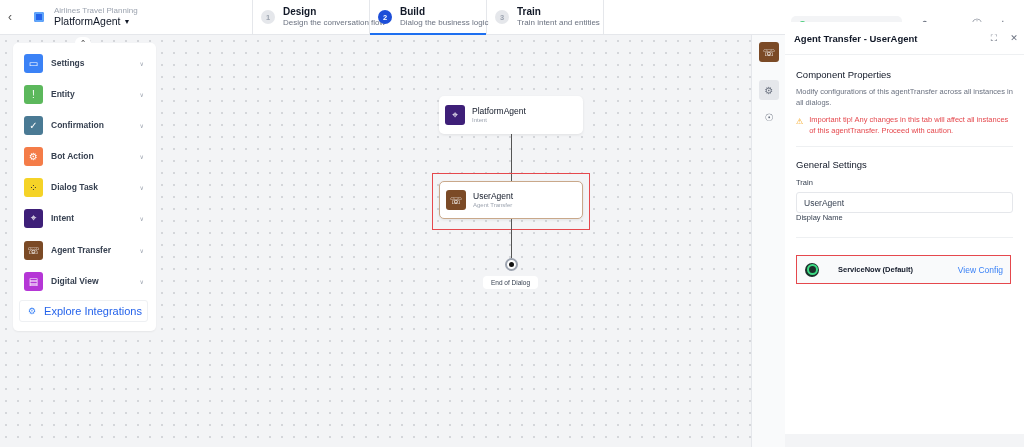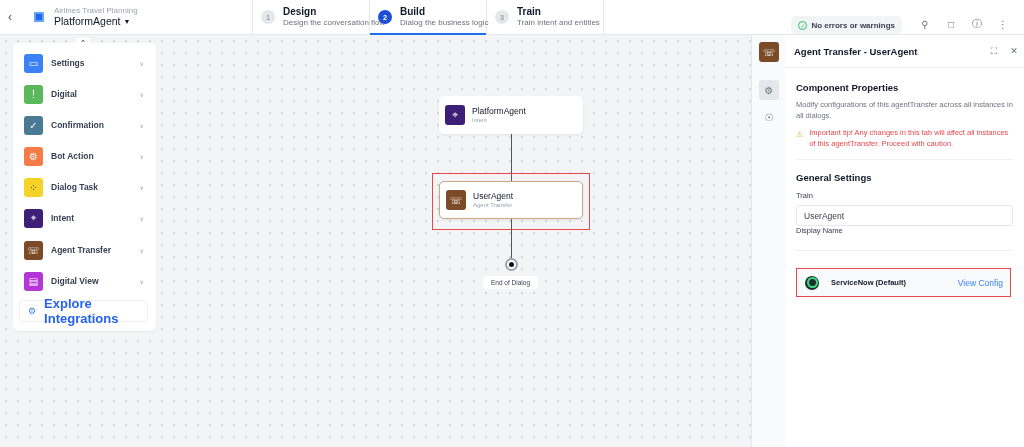--- a/index.html
+++ b/index.html
@@ -38,57 +38,57 @@
 
   
   .palette { position: absolute; left: 13px; top: 8px; width: 143px; height: 288px; background: #fff; border-radius: 5px; box-shadow: 0 1px 2px rgba(0,0,0,0.06); }
   .collapse-btn { position: absolute; left: 62px; top: -6px; width: 16px; height: 12px; background: #fff; border-radius: 8px; font-size: 8px; display: flex; align-items: center; justify-content: center; color: #444; cursor: pointer; }
   .pal-item { position: absolute; left: 11px; width: 120px; height: 20px; display: flex; align-items: center; cursor: pointer; }
   .pal-ic { width: 19px; height: 19px; border-radius: 3px; display: flex; align-items: center; justify-content: center; color: #fff; font-size: 10px; }
   .pal-label { margin-left: 8px; font-size: 8.5px; font-weight: bold; color: #374151; flex: 1; }
   .pal-chev { font-size: 6px; color: #9ca3af; }
   .explore { position: absolute; left: 6px; top: 257px; width: 129px; height: 22px; border: 1px solid #eef0f3; border-radius: 3px; display: flex; align-items: center; padding-left: 8px; gap: 8px; cursor: pointer; background: #fff; }
   .explore-ic { color: #3b82f6; font-size: 9px; }
-  .explore-label { color: #2563eb; font-size: 13px; font-weight: bold; }
+  .explore-label { color: #2563eb; font-size: 11px; font-weight: normal; }
 
   
   .node { position: absolute; background: #fff; border-radius: 5px; display: flex; align-items: center; padding-left: 6px; box-shadow: 0 1px 3px rgba(0,0,0,0.08); cursor: pointer; }
   .node-ic { width: 20px; height: 20px; border-radius: 3px; color: #fff; font-size: 10px; display: flex; align-items: center; justify-content: center; }
   .node-txt { margin-left: 7px; display: flex; flex-direction: column; line-height: 1.25; }
   .node-title { font-size: 8.5px; color: #111827; }
   .node-sub { font-size: 6px; color: #9ca3af; }
   .connector { position: absolute; width: 1px; background: #555; }
   .highlight { position: absolute; border: 1.5px solid #e5484d; }
   .end-dot { position: absolute; width: 13px; height: 13px; border-radius: 50%; border: 2px solid #9ca3af; background: #fff; display: flex; align-items: center; justify-content: center; }
   .end-dot::after { content: ""; width: 5px; height: 5px; border-radius: 50%; background: #111; }
   .end-label { position: absolute; background: #fff; border-radius: 4px; font-size: 6.5px; color: #374151; padding: 3px 8px; }
 
   
   .rail { position: absolute; left: 751px; top: 35px; width: 34px; height: 412px; background: #f9fafb; border-left: 1px solid #e5e7eb; }
   .rail-head { position: absolute; left: 7px; top: 7px; width: 20px; height: 20px; background: #7b4a26; border-radius: 3px; color: #fff; font-size: 10px; display: flex; align-items: center; justify-content: center; }
   .rail-btn { position: absolute; left: 7px; width: 20px; height: 20px; display: flex; align-items: center; justify-content: center; color: #6b7280; font-size: 10px; border-radius: 3px; cursor: pointer; }
   .rail-btn.active { background: #e5e7eb; }
 
-  .panel { position: absolute; left: 785px; top: 35px; width: 239px; height: 412px; background: #fff; }
+  .panel { position: absolute; left: 785px; top: 22px; width: 239px; height: 412px; background: #fff; }
   .panel-head { height: 33px; border-bottom: 1px solid #eef0f2; display: flex; align-items: center; padding-left: 9px; }
   .panel-title { font-size: 9.5px; font-weight: bold; color: #111827; flex: 1; }
   .ph-icon { width: 20px; font-size: 9px; color: #6b7280; text-align: center; cursor: pointer; }
   .sec { padding: 0 11px 0 11px; }
-  .sec-title { font-size: 9.5px; font-weight: bold; color: #111827; }
+  .sec-title { font-size: 9.5px; font-weight: normal; color: #111827; }
   .sec-desc { font-size: 7.5px; color: #6b7280; line-height: 1.5; }
   .warn { display: flex; gap: 6px; margin-top: 5px; }
   .warn-ic { color: #f59e0b; font-size: 8px; padding-top: 3px; }
   .warn-txt { font-size: 7.5px; color: #e5484d; line-height: 1.5; }
   .divider { height: 1px; background: #eef0f2; margin: 0 11px; }
   .field-label { font-size: 7.5px; color: #374151; }
   .field { width: 217px; height: 21px; border: 1px solid #e5e7eb; border-radius: 3px; font-size: 8.5px; color: #374151; display: flex; align-items: center; padding-left: 7px; }
   .svc-row { position: relative; width: 215px; height: 29px; background: #f9fafb; border: 1.5px solid #e5484d; display: flex; align-items: center; padding-left: 8px; }
   .svc-ic { width: 14px; height: 14px; border-radius: 50%; background: #1b2f2a; display: flex; align-items: center; justify-content: center; }
   .svc-ic::after { content: ""; width: 7px; height: 7px; border-radius: 50%; border: 2px solid #3ddc84; }
-  .svc-name { margin-left: 12px; font-size: 7.5px; font-weight: bold; color: #111827; flex: 1; }
+  .svc-name { margin-left: 19px; font-size: 7.5px; font-weight: bold; color: #111827; flex: 1; }
   .svc-link { font-size: 8.5px; color: #3b82f6; padding-right: 7px; cursor: pointer; }
 </style>
 </head>
 <body>
 
 <div class="topbar">
   <div class="tb-left">
     <span class="back-btn">‹</span>
     <span class="app-ic"></span>
     <div class="proj">
@@ -138,21 +138,21 @@
   <div class="palette">
     <span class="collapse-btn">⌃</span>
 
     <div class="pal-item" style="top:10px">
       <span class="pal-ic" style="background:#3b82f6">▭</span>
       <span class="pal-label">Settings</span>
       <span class="pal-chev">∨</span>
     </div>
     <div class="pal-item" style="top:41px">
       <span class="pal-ic" style="background:#5cb85c">!</span>
-      <span class="pal-label">Digital</span>
+      <span class="pal-label">Entity</span>
       <span class="pal-chev">∨</span>
     </div>
     <div class="pal-item" style="top:72px">
       <span class="pal-ic" style="background:#4a7a94">✓</span>
       <span class="pal-label">Confirmation</span>
       <span class="pal-chev">∨</span>
     </div>
     <div class="pal-item" style="top:103px">
       <span class="pal-ic" style="background:#f47c48">⚙</span>
       <span class="pal-label">Bot Action</span>

